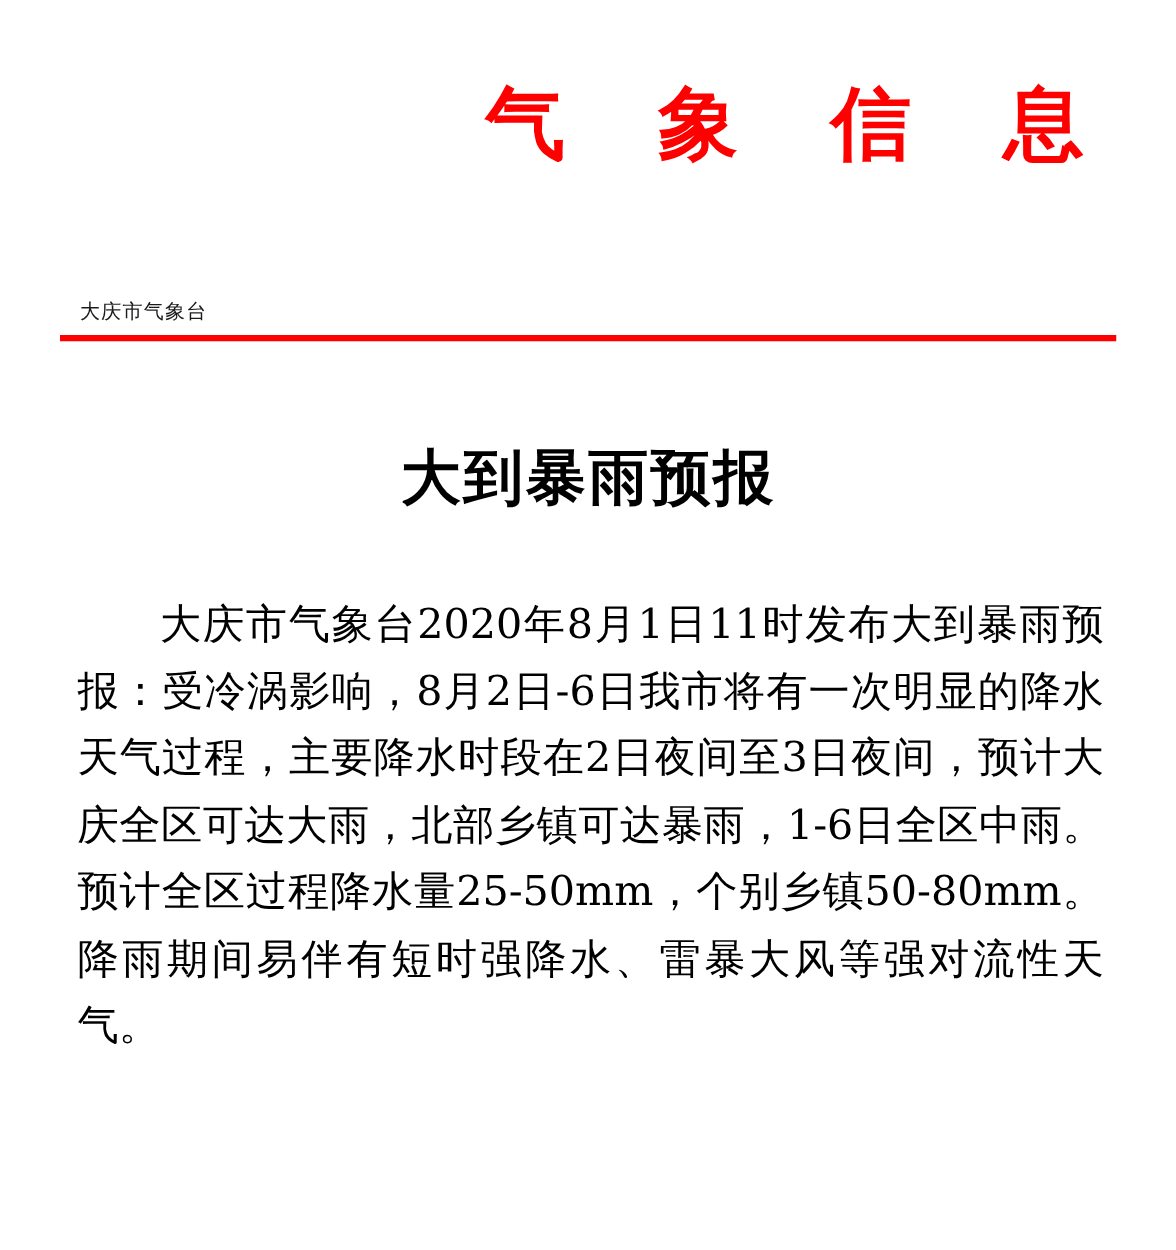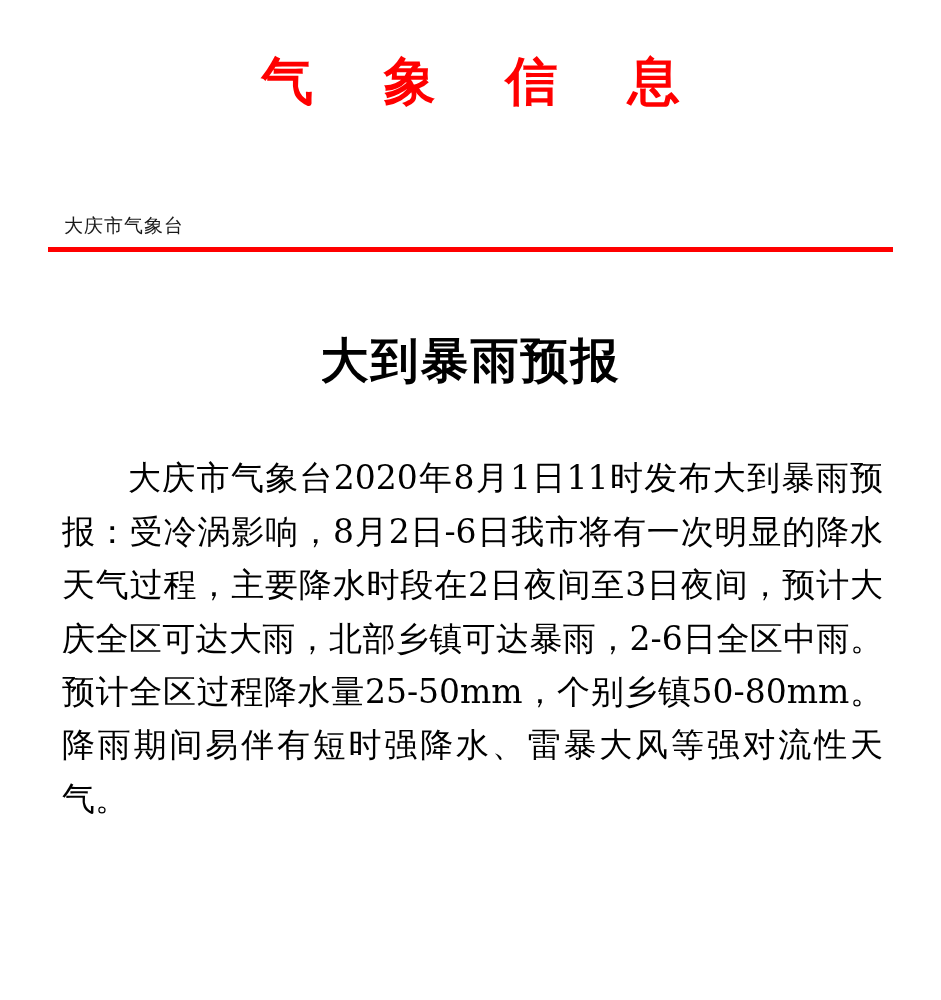--- a/index.html
+++ b/index.html
@@ -15,38 +15,39 @@
     overflow: hidden;
   }
   .page {
     position: relative;
     width: 941px;
     height: 1000px;
     box-sizing: border-box;
     padding: 0 48px;
   }
   .doc-header {
-    text-align: center;
+    text-align: right;
     color: #ff0000;
     font-family: "DejaVu Serif", "Liberation Serif", serif;
     font-weight: bold;
-    font-size: 52px;
+    font-size: 64px;
     letter-spacing: 26px;
     text-indent: 26px;
     line-height: 1.1;
     padding-top: 52px;
     white-space: nowrap;
+    margin-top: 13px;
   }
   .meta-row {
     display: flex;
     align-items: baseline;
     justify-content: space-between;
     margin-top: 104px;
     padding: 0 12px 0 16px;
-    font-size: 19px;
+    font-size: 16px;
     font-family: "DejaVu Serif", "Liberation Serif", serif;
     color: #1a1a1a;
   }
   .meta-issuer {
     letter-spacing: 1px;
   }
   .meta-date {
     letter-spacing: 2px;
     font-family: "Liberation Serif", "DejaVu Serif", serif;
   }
@@ -83,15 +84,15 @@
   <div class="doc-header">气 象 信 息</div>
 
   <div class="meta-row">
     <span class="meta-issuer">大庆市气象台</span>
   </div>
 
   <div class="red-rule"></div>
 
   <div class="doc-title">大到暴雨预报</div>
 
-  <div class="doc-body">大庆市气象台2020年8月1日11时发布大到暴雨预报：受冷涡影响，8月2日-6日我市将有一次明显的降水天气过程，主要降水时段在2日夜间至3日夜间，预计大庆全区可达大雨，北部乡镇可达暴雨，2-6日全区中雨。预计全区过程降水量25-50mm，个别乡镇50-80mm。降雨期间易伴有短时强降水、雷暴大风等强对流性天气。</div>
+  <div class="doc-body">大庆市气象台2020年8月1日11时发布大到暴雨预报：受冷涡影响，8月2日-6日我市将有一次明显的降水天气过程，主要降水时段在2日夜间至3日夜间，预计大庆全区可达大雨，北部乡镇可达暴雨，1-6日全区中雨。预计全区过程降水量25-50mm，个别乡镇50-80mm。降雨期间易伴有短时强降水、雷暴大风等强对流性天气。</div>
 
 </div>
 
 </body></html>

